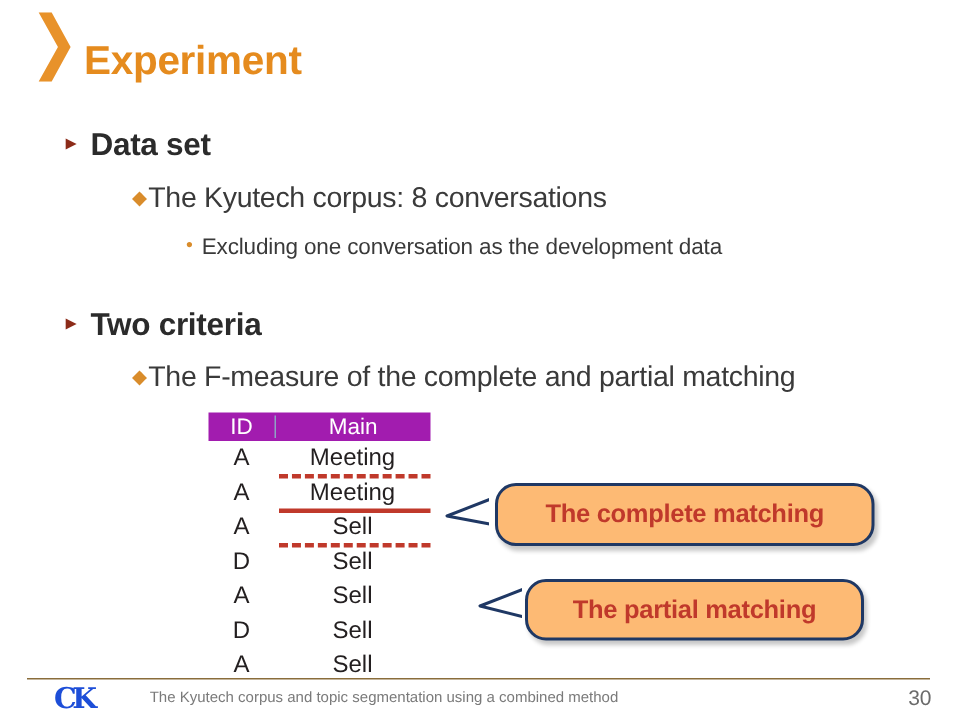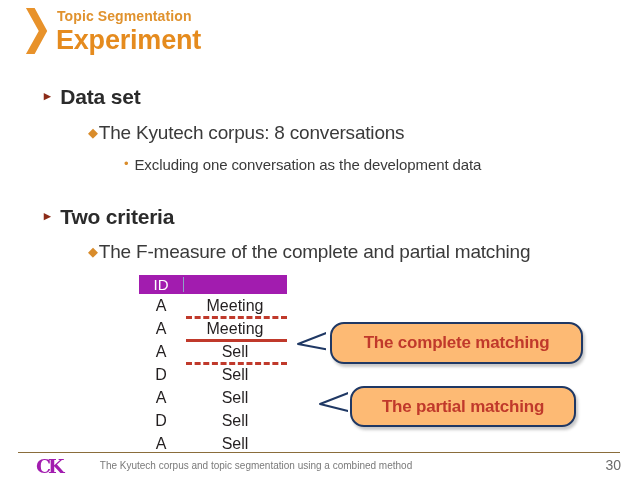--- a/index.html
+++ b/index.html
@@ -171,21 +171,21 @@
     width: 602px;
     height: 1px;
     background: #8a6d3b;
   }
   .logo {
     position: absolute;
     left: 36px;
     top: 455px;
     font-size: 19px;
     font-weight: bold;
-    color: #a21caf;
+    color: #1d4ed8;
     font-family: "DejaVu Serif", serif;
     letter-spacing: -3px;
   }
   .footer-caption {
     position: absolute;
     left: 0;
     top: 460px;
     width: 512px;
     text-align: center;
     font-size: 10px;
@@ -197,21 +197,20 @@
     top: 457px;
     font-size: 14px;
     color: #6b6b6b;
   }
 </style>
 </head>
 <body>
 
 <div class="header">
   <div class="chevron">❯</div>
-  <div class="kicker">Topic Segmentation</div>
   <div class="slide-title">Experiment</div>
 </div>
 
 <div class="lvl1" style="left:44px; top:85px;">
   <span class="b1">▸</span><span>Data set</span>
 </div>
 
 <div class="lvl2" style="left:88px; top:122px;">
   <span class="b2">◆</span><span>The Kyutech corpus: 8 conversations</span>
 </div>
@@ -225,20 +224,21 @@
 </div>
 
 <div class="lvl2" style="left:88px; top:241px;">
   <span class="b2">◆</span><span>The F-measure of the complete and partial matching</span>
 </div>
 
 <div class="tbl">
   <div class="tbl-head">
     <div class="th th-id">ID</div>
     <div class="th-divider"></div>
+    <div class="th th-main">Main</div>
   </div>
 
   <div class="tbl-row">
     <div class="td td-id">A</div>
     <div class="td td-main">Meeting</div>
   </div>
   <div class="tbl-row">
     <div class="td td-id">A</div>
     <div class="td td-main">Meeting</div>
   </div>

